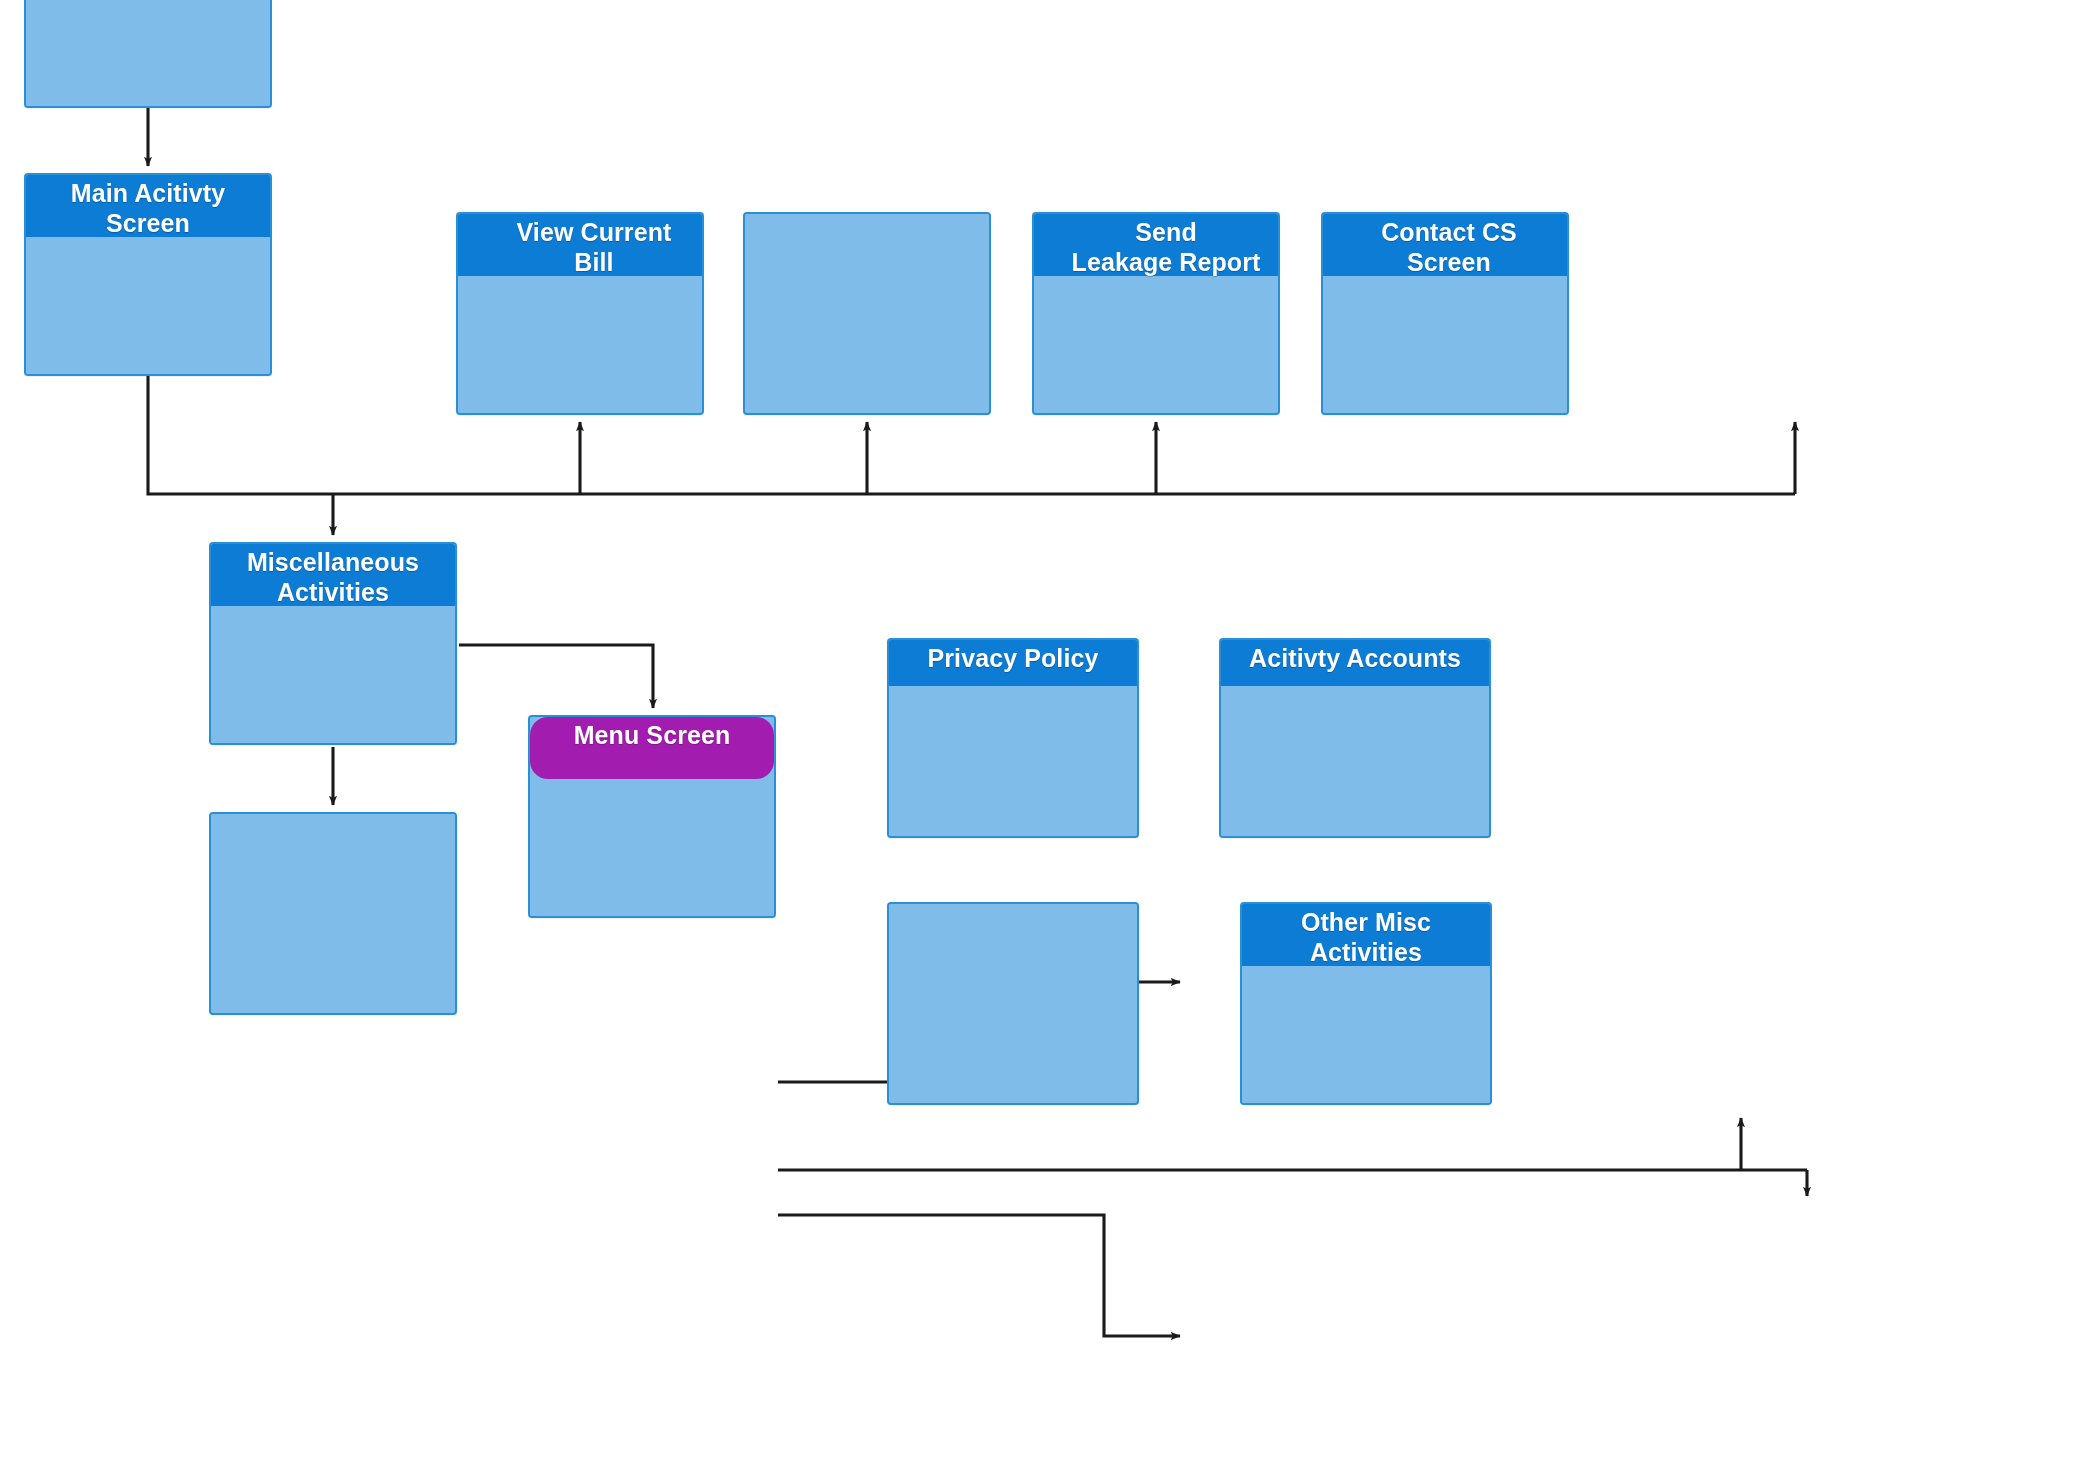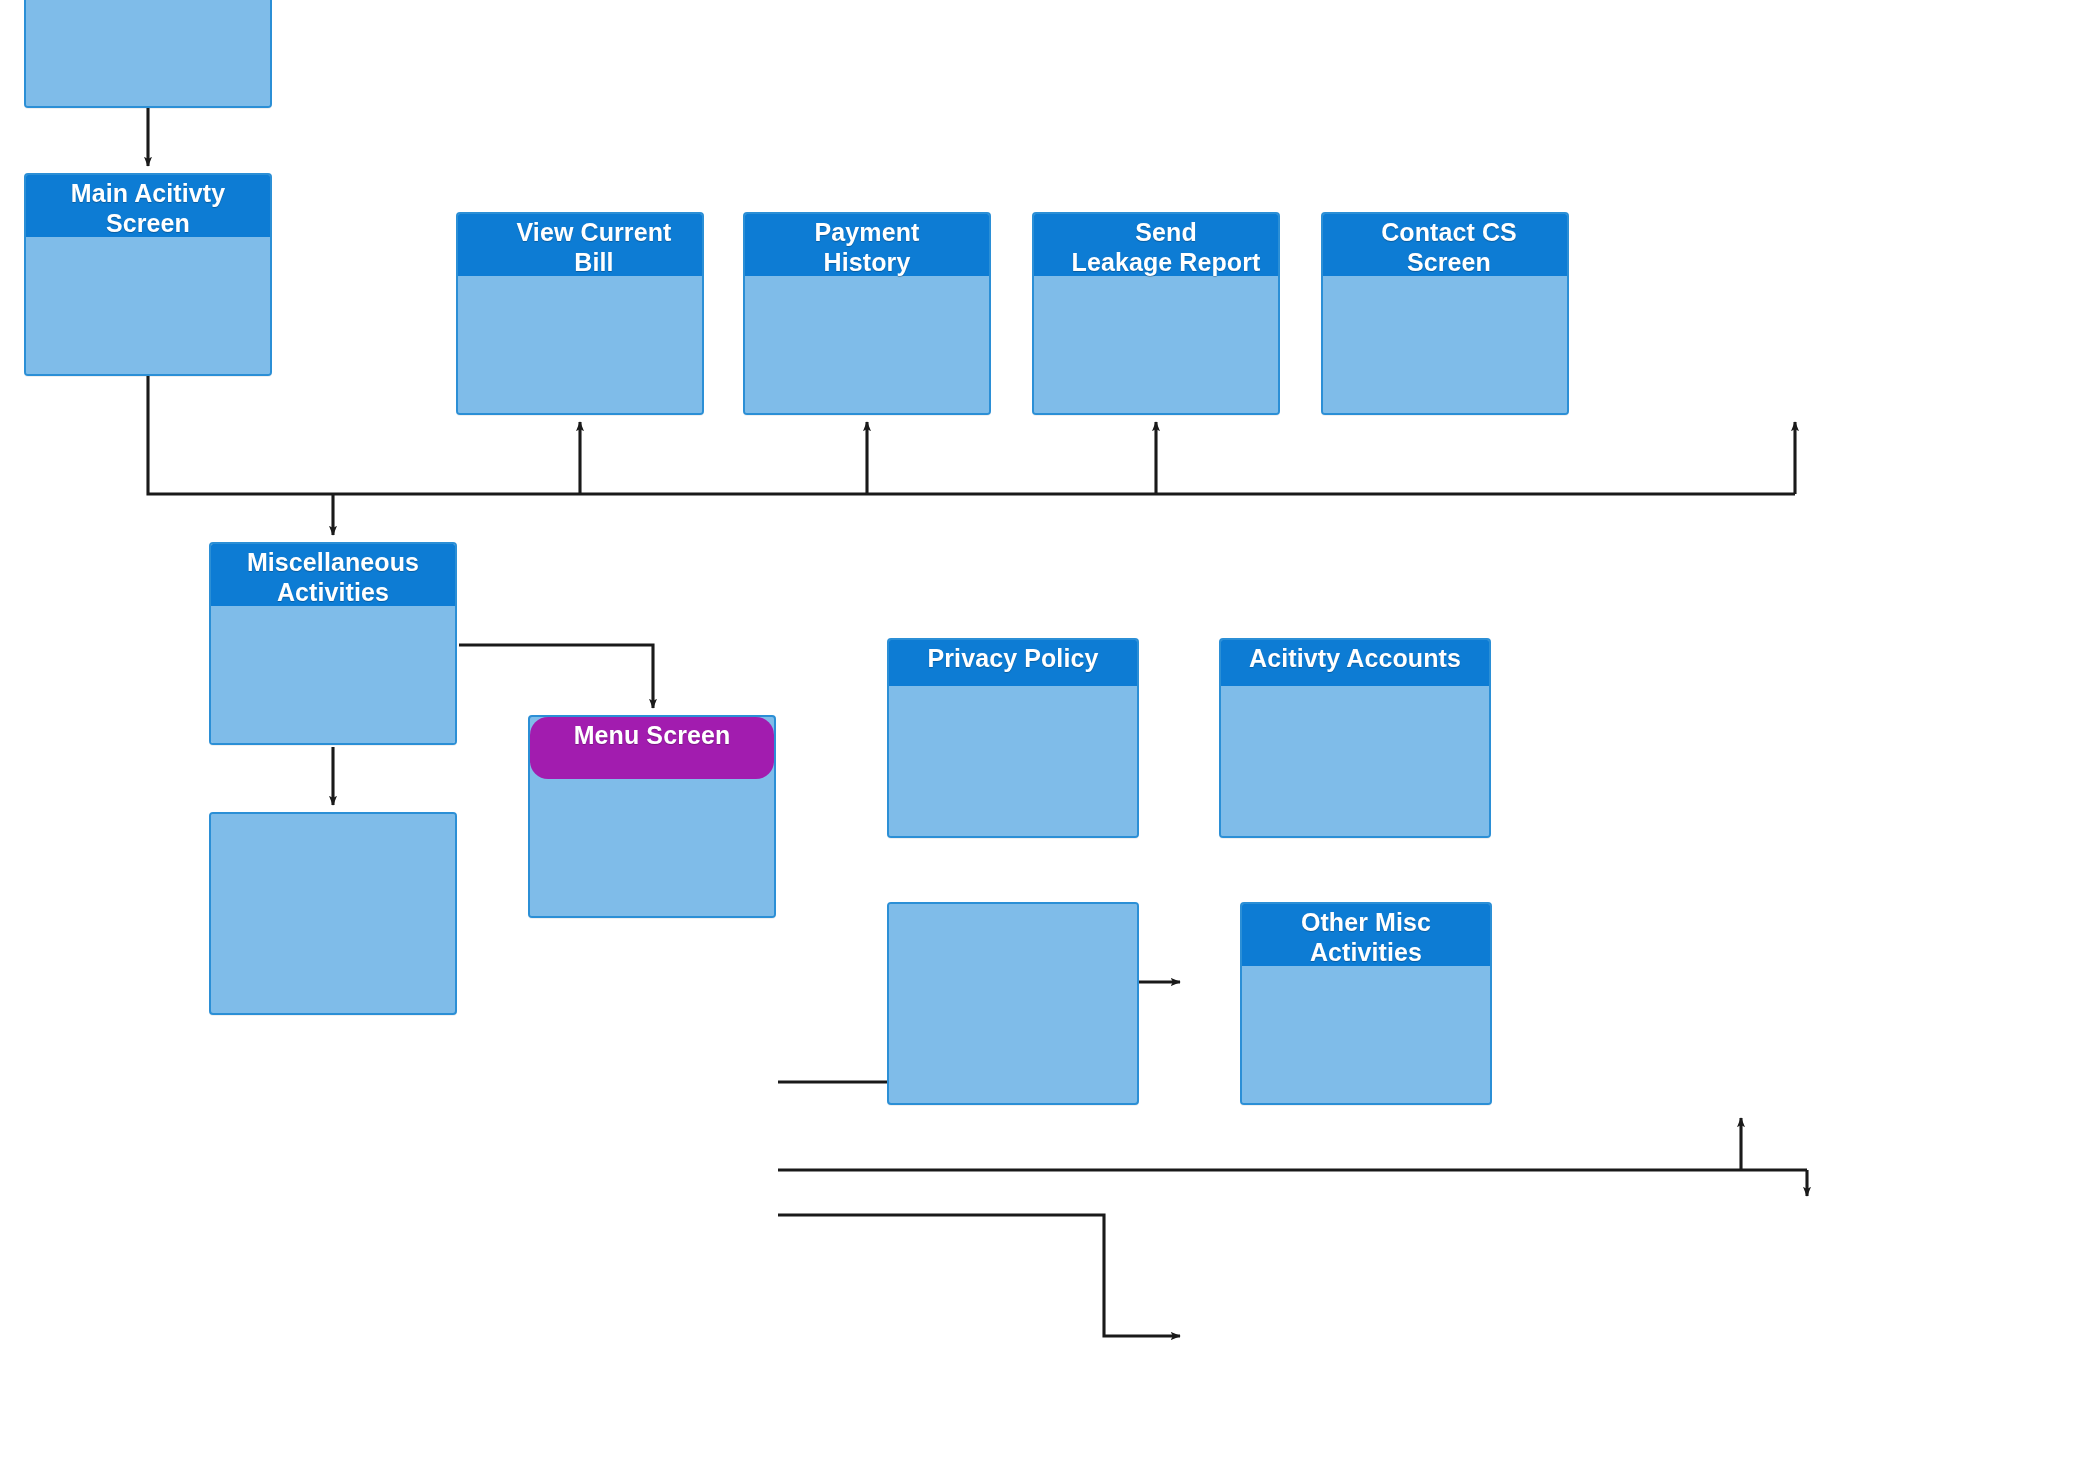--- a/index.html
+++ b/index.html
@@ -100,22 +100,20 @@
         <div class="node-header" style="height: 62px; background: rgb(13, 124, 212);">Main Acitivty
 Screen</div>
         <div class="node-body" style="height: 137px; background: rgb(127, 188, 233);"></div>
       </div>
       <div class="node" style="left: 456px; top: 212px; width: 248px; height: 203px; background: rgb(127, 188, 233); border-color: rgb(43, 143, 214);">
         <div class="node-header" style="height: 62px; background: rgb(13, 124, 212); padding-left: 28px;">View Current
 Bill</div>
         <div class="node-body" style="height: 137px; background: rgb(127, 188, 233);"></div>
       </div>
       <div class="node" style="left: 743px; top: 212px; width: 248px; height: 203px; background: rgb(127, 188, 233); border-color: rgb(43, 143, 214);">
-        <div class="node-header" style="height: 62px; background: rgb(13, 124, 212);">Payment
-History</div>
         <div class="node-body" style="height: 137px; background: rgb(127, 188, 233);"></div>
       </div>
       <div class="node" style="left: 1032px; top: 212px; width: 248px; height: 203px; background: rgb(127, 188, 233); border-color: rgb(43, 143, 214);">
         <div class="node-header" style="height: 62px; background: rgb(13, 124, 212); padding-left: 20px;">Send
 Leakage Report</div>
         <div class="node-body" style="height: 137px; background: rgb(127, 188, 233);"></div>
       </div>
       <div class="node" style="left: 1321px; top: 212px; width: 248px; height: 203px; background: rgb(127, 188, 233); border-color: rgb(43, 143, 214);">
         <div class="node-header" style="height: 62px; background: rgb(13, 124, 212); padding-left: 8px;">Contact CS
 Screen</div>

